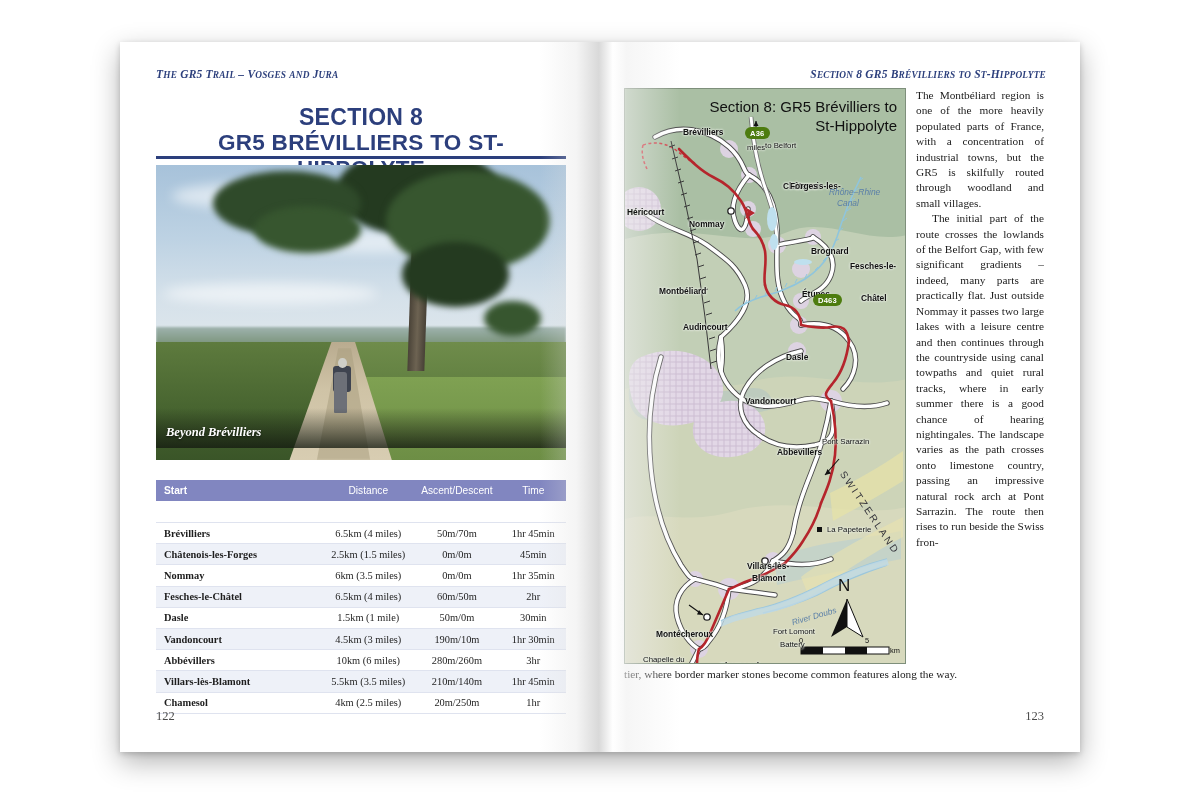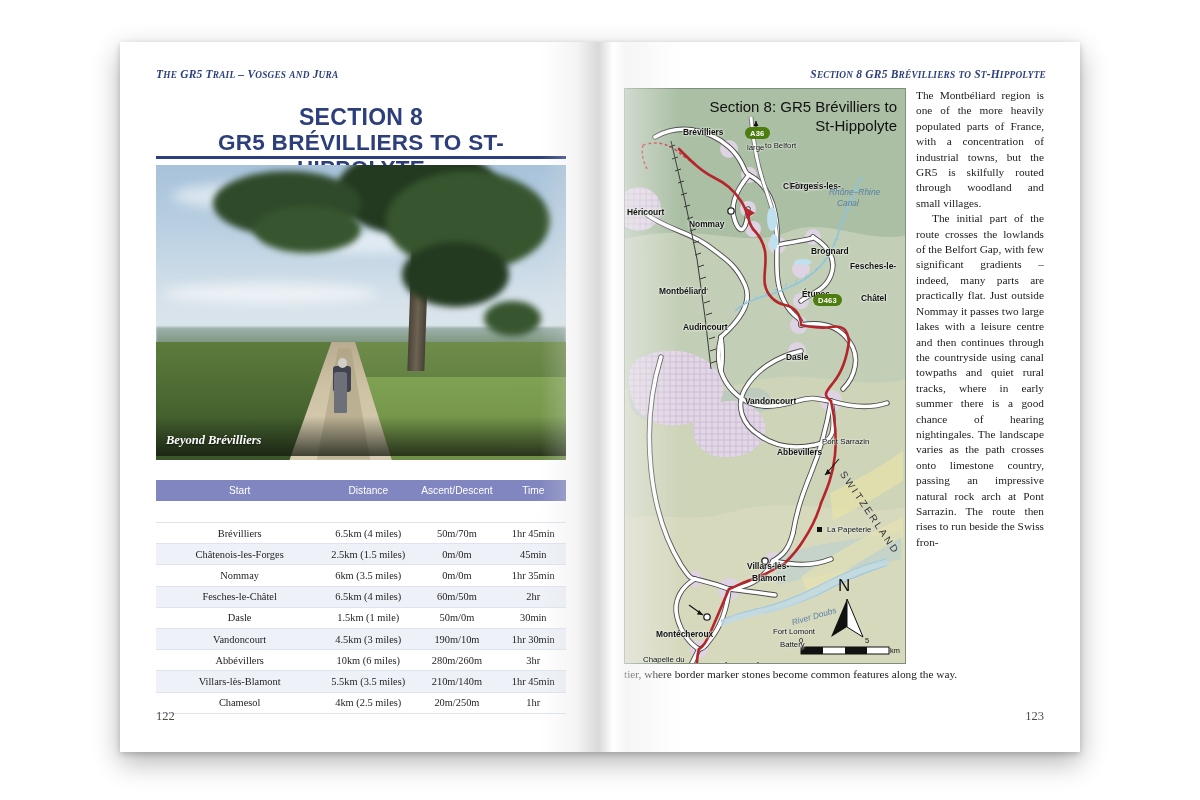--- a/index.html
+++ b/index.html
@@ -116,21 +116,21 @@
   }
   .ph-hiker-pack {
     position:absolute; left:43.2%; top:68%; width:4.4%; height:9%;
     background:#3f4450; border-radius:3px;
   }
   .ph-hiker-head {
     position:absolute; left:44.4%; top:65.5%; width:2.1%; height:3.4%;
     background:#cfcfc8; border-radius:50%;
   }
   .photo-caption {
-    position:absolute; left:0; bottom:4px; width:100%; height:40px;
+    position:absolute; left:0; bottom:12px; width:100%; height:40px;
     background:linear-gradient(to top, rgba(20,26,16,.78), rgba(20,26,16,.0));
   }
   .photo-caption span {
     position:absolute; left:10px; bottom:8px;
     color:#ffffff; font-style:italic; font-weight:bold; font-size:12.5px;
     font-family:"Liberation Serif", serif;
     text-shadow:0 1px 2px rgba(0,0,0,.6);
   }
 
   
@@ -148,21 +148,21 @@
     background:#8186c0; color:#ffffff;
     font-size:10.2px; padding:5px 8px;
   }
   .sumtable tbody td {
     font-family:"Liberation Serif", serif;
     font-size:10.4px; color:#1d1d1d;
     padding:4.6px 8px; border-bottom:1px solid #dfe3ef;
   }
   .sumtable tbody tr:nth-child(odd) td  { background:#ffffff; }
   .sumtable tbody tr:nth-child(even) td { background:#eef1f8; }
-  .c-start { text-align:center; width:41%; }
+  .c-start { text-align:left; width:41%;font-weight:bold; }
   .c-dist, .c-asc, .c-time { text-align:center; }
   .c-dist { width:22%; } .c-asc { width:21%; } .c-time { width:16%; }
 
   
   .folio {
     position:absolute; bottom:28px;
     font-family:"Liberation Serif", serif; font-size:12.5px; color:#4a4a4a;
   }
   .folio-left  { left:36px; }
   .folio-right { right:36px; }
@@ -529,21 +529,21 @@
         <div class="maplabel" style="left:177px; top:200px;">Étupes</div>
         <div class="maplabel" style="left:58px;  top:233px;">Audincourt</div>
         <div class="maplabel" style="left:161px; top:263px;">Dasle</div>
         <div class="maplabel" style="left:120px; top:307px;">Vandoncourt</div>
         <div class="maplabel" style="left:152px; top:358px;">Abbevillers</div>
         <div class="maplabel" style="left:122px; top:472px;">Villars-lès-</div>
         <div class="maplabel" style="left:127px; top:484px;">Blamont</div>
         <div class="maplabel" style="left:31px;  top:540px;">Montécheroux</div>
         <div class="maplabel" style="left:94px;  top:572px;">Chamesol</div>
 
-        <div class="maplabel sm" style="left:122px; top:54px;">large</div>
+        <div class="maplabel sm" style="left:122px; top:54px;">miles</div>
         <div class="maplabel sm" style="left:140px; top:52px;">to Belfort</div>
         <div class="maplabel it" style="left:204px; top:98px;">Rhône–Rhine</div>
         <div class="maplabel it" style="left:212px; top:109px;">Canal</div>
         <div class="maplabel sm" style="left:197px; top:348px;">Pont Sarrazin</div>
         <div class="maplabel sm" style="left:202px; top:436px;">La Papeterie</div>
         <div class="maplabel sm" style="left:148px; top:538px;">Fort Lomont</div>
         <div class="maplabel sm" style="left:155px; top:551px;">Battery</div>
         <div class="maplabel sm" style="left:18px;  top:566px;">Chapelle du</div>
 
         <div class="maplabel it" style="left:166px; top:522px; transform:rotate(-16deg);">River Doubs</div>

